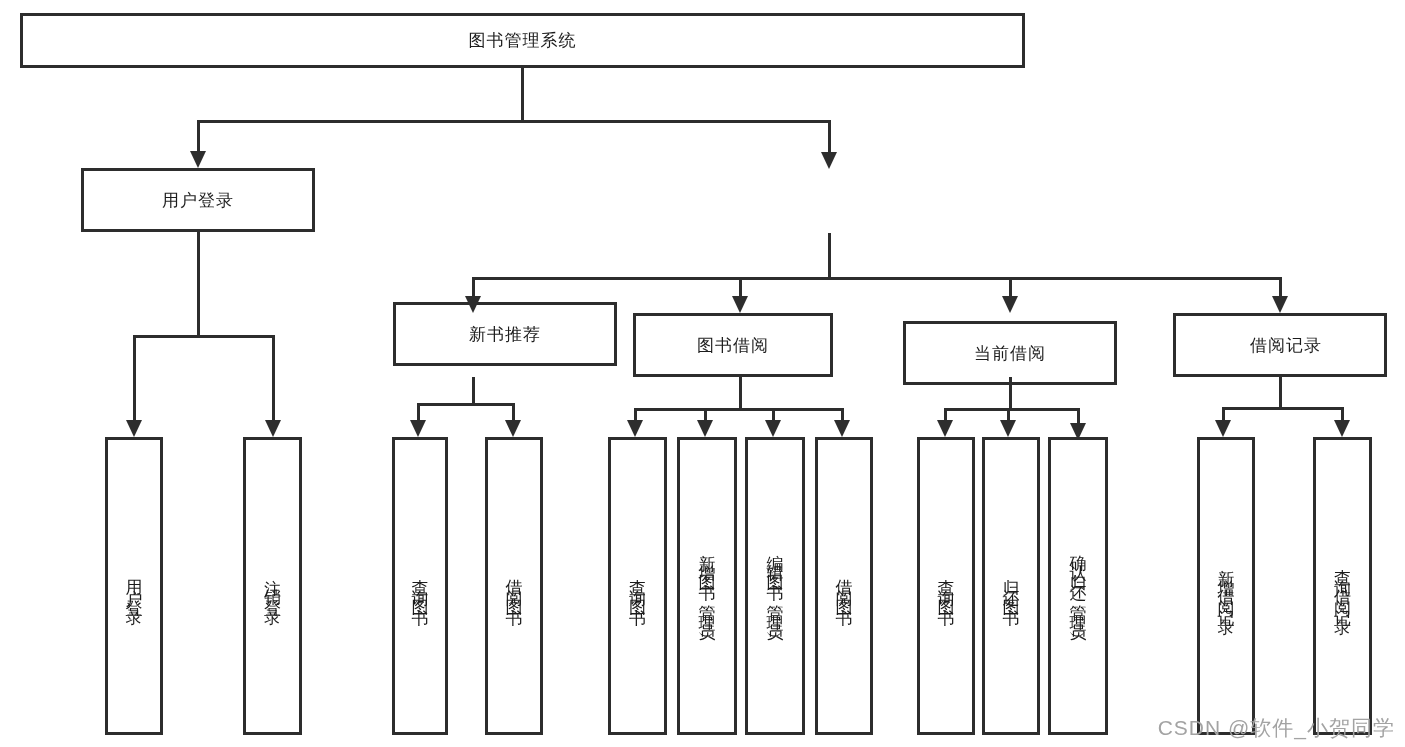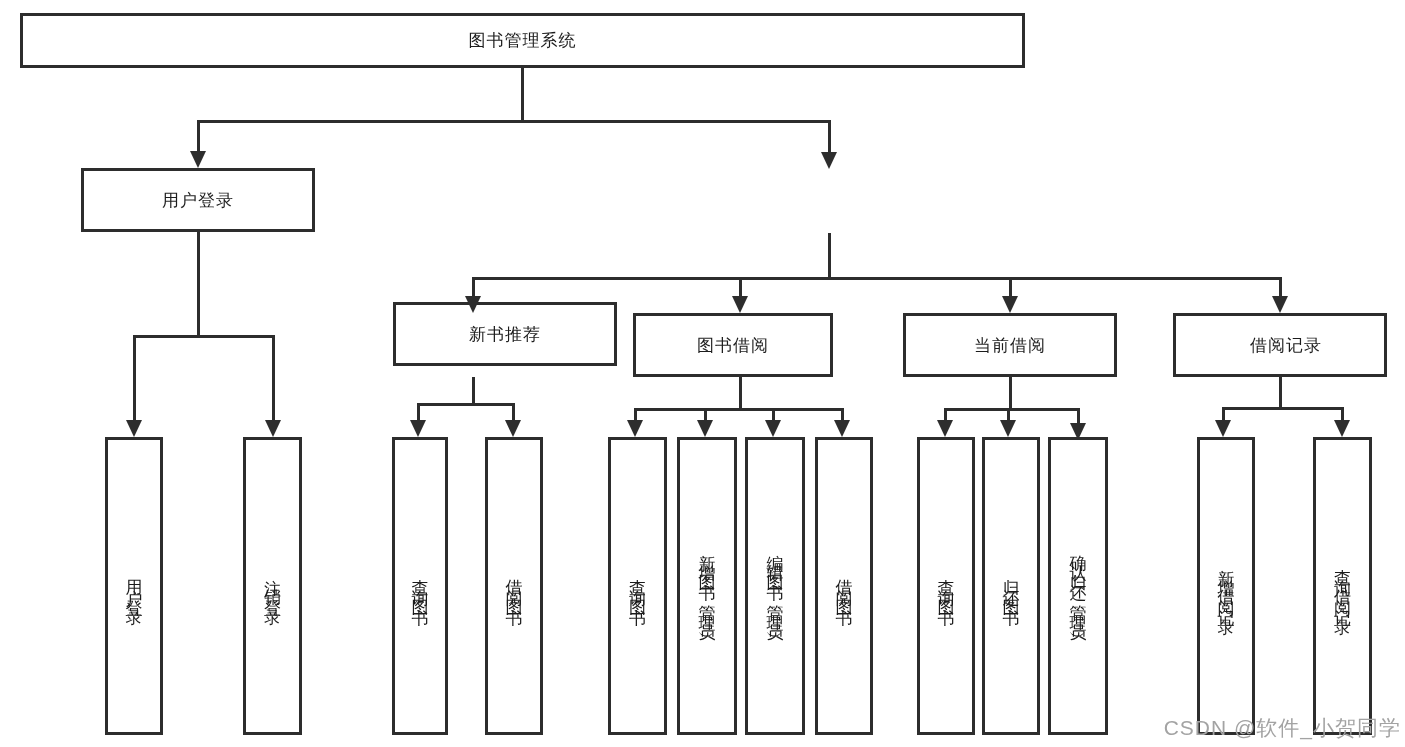--- a/index.html
+++ b/index.html
@@ -38,21 +38,21 @@
   .vline { position: absolute; width: 3px; background: #2d2d2d; }
   .hline { position: absolute; height: 3px; background: #2d2d2d; }
   .ahead {
     position: absolute; width: 0; height: 0;
     border-left: 8px solid transparent;
     border-right: 8px solid transparent;
     border-top: 17px solid #2d2d2d;
   }
   #watermark {
     position: absolute;
-    right: 4px; bottom: 5px;
+    right: 10px; bottom: 5px;
     font-size: 21px;
     color: #a3a3a3;
     letter-spacing: 1px;
     z-index: 5;
   }
 </style>
 </head>
 <body>
 
 <div id="canvas">
@@ -62,21 +62,21 @@
     </div>
     <div class="node" style="left: 81px; top: 168px; width: 234px; height: 64px;">
       <span>用户登录</span>
     </div>
     <div class="node" style="left: 361px; top: 302px; width: 224px; height: 64px; margin-left: 32px;">
       <span>新书推荐</span>
     </div>
     <div class="node" style="left: 633px; top: 313px; width: 200px; height: 64px; justify-content: center;">
       <span>图书借阅</span>
     </div>
-    <div class="node" style="left: 903px; top: 313px; width: 214px; height: 64px;">
+    <div class="node" style="left: 903px; top: 321px; width: 214px; height: 64px;">
       <span>当前借阅</span>
     </div>
     <div class="node" style="left: 1173px; top: 313px; width: 214px; height: 64px; padding-left: 12px;">
       <span>借阅记录</span>
     </div>
     <div class="node v" style="left: 105px; top: 437px; width: 58px; height: 298px;">
       <span>用户登录</span>
     </div>
     <div class="node v" style="left: 243px; top: 437px; width: 59px; height: 298px;">
       <span>注销登录</span>

